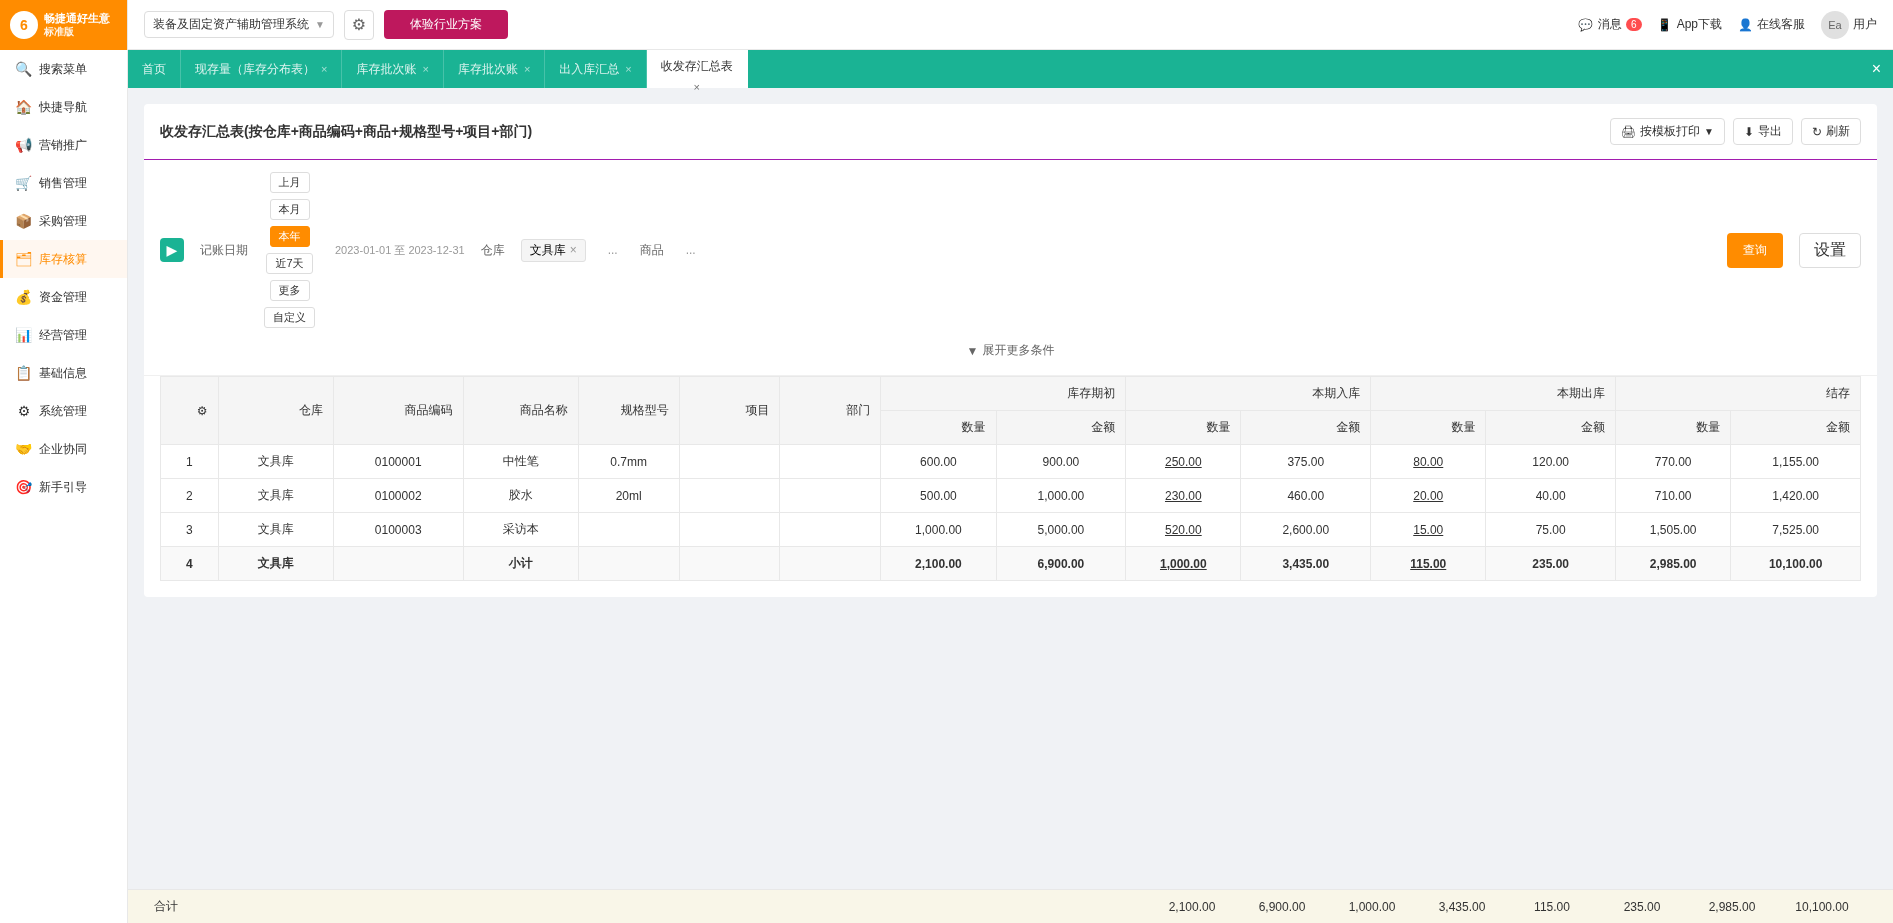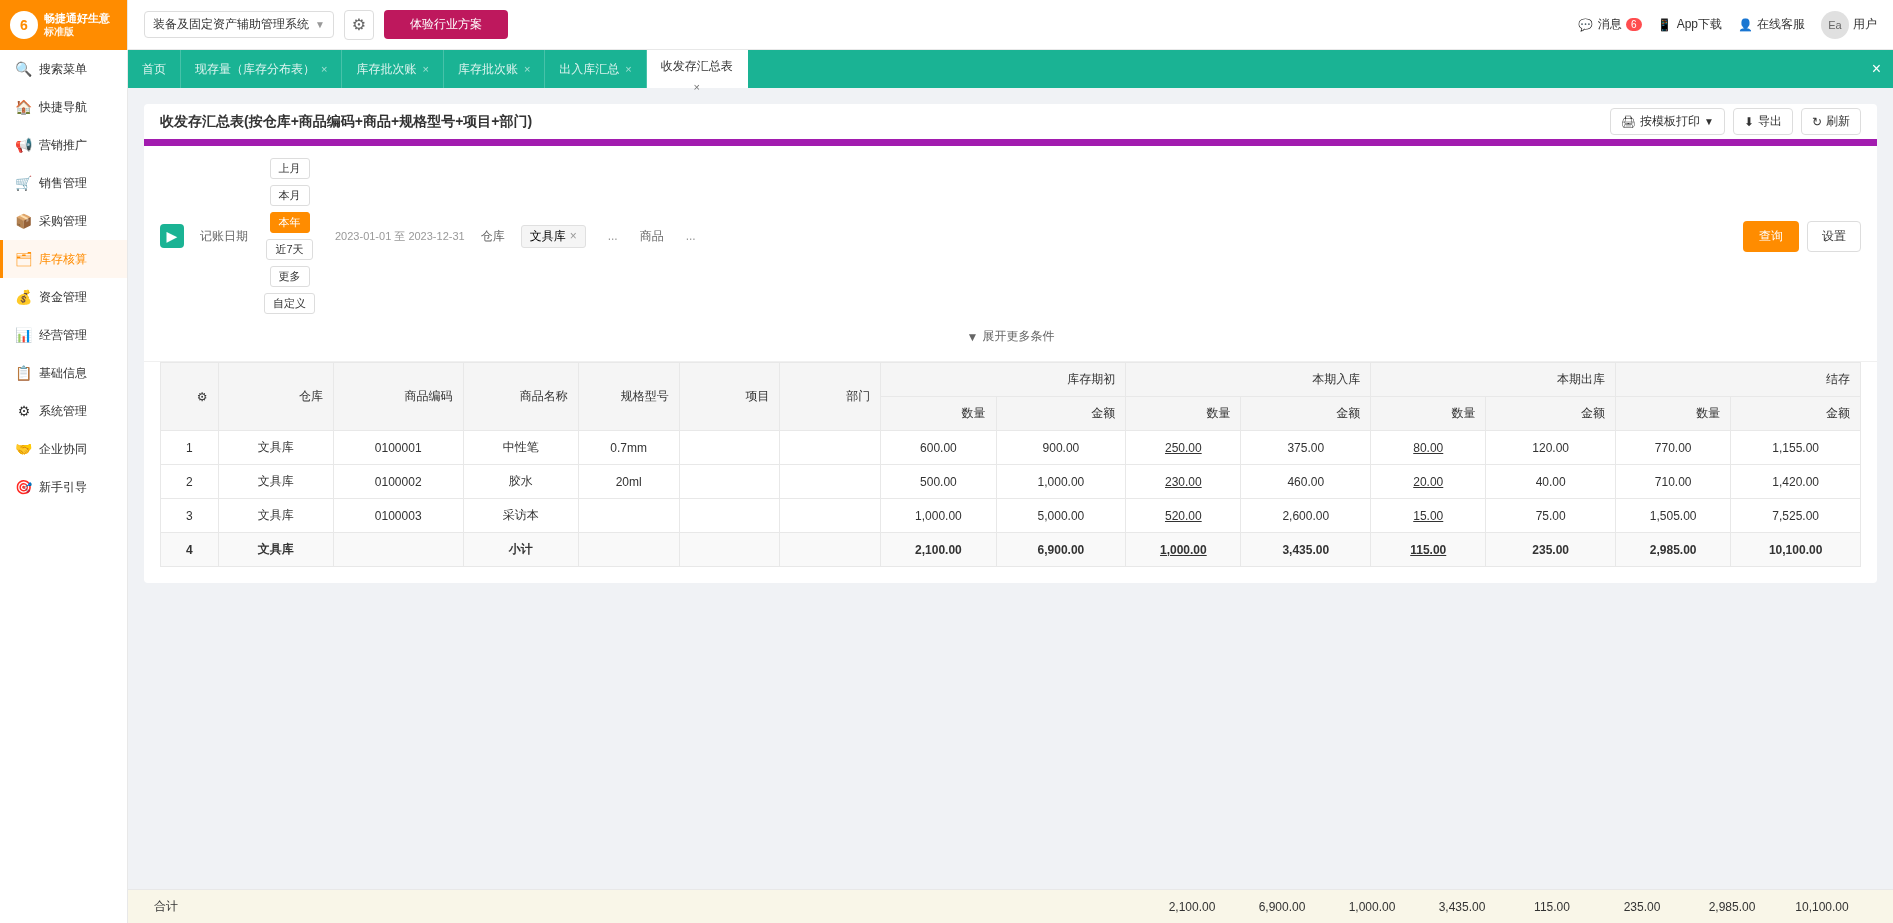--- a/index.html
+++ b/index.html
@@ -196,22 +196,22 @@
     }
 
     .page-card {
       background: white;
       border-radius: 4px;
       padding: 0;
       overflow: hidden;
     }
 
     .page-header {
-      padding: 4px 16px;
-      border-bottom: 7px solid #a21caf;
+      padding: 14px 16px;
+      border-bottom: 1px solid #a21caf;
       display: flex;
       align-items: center;
       justify-content: space-between;
     }
     .page-title {
       font-size: 14px;
       color: #333;
       font-weight: bold;
     }
     .page-header-actions {
@@ -315,21 +315,21 @@
       padding: 6px 16px;
       cursor: pointer;
       font-size: 12px;
     }
     .settings-btn-right {
       border: 1px solid #ddd;
       background: white;
       border-radius: 4px;
       padding: 6px 14px;
       cursor: pointer;
-      font-size: 12px;
+      font-size: 16px;
       color: #333;
     }
 
     
     .table-container {
       padding: 0 16px 16px;
       overflow-x: auto;
     }
     table {
       width: 100%;
@@ -403,21 +403,21 @@
       width: 90px;
     }
 
     .settings-gear-icon {
       font-size: 16px;
       color: #666;
     }
 
     .filter-right-actions {
       display: flex;
-      gap: 8px;
+      gap: 16px;
       margin-left: auto;
       padding-left: 8px;
     }
   </style>
 </head>
 <body>
 
 <div class="sidebar">
   <div class="sidebar-logo">
     <div class="sidebar-logo-icon">

